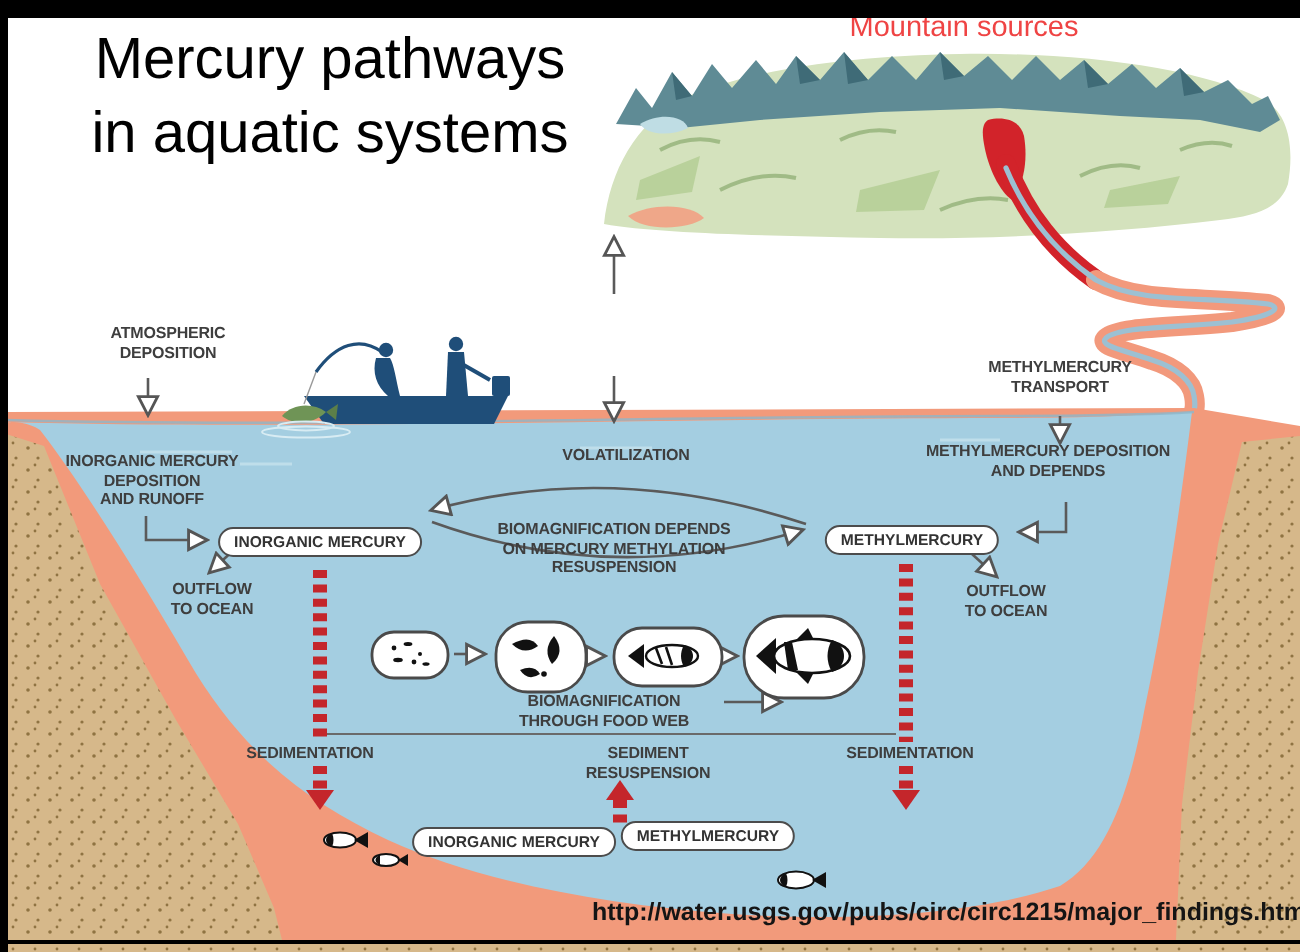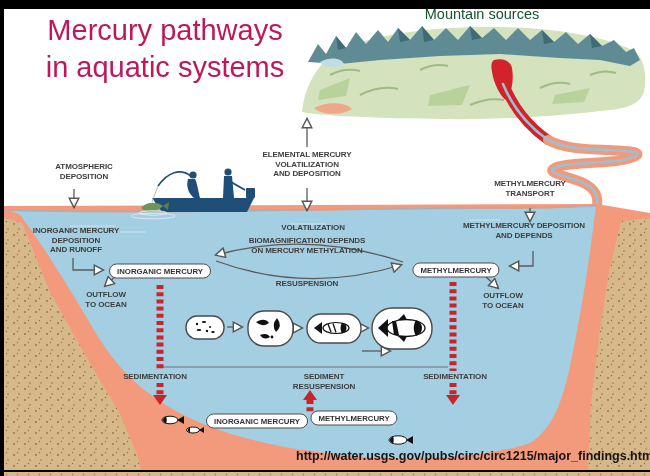--- a/index.html
+++ b/index.html
@@ -4,23 +4,23 @@
 <style>
   html,body{margin:0;padding:0;background:#fff;}
   #slide{position:relative;width:650px;height:476px;background:#fff;overflow:hidden;
          font-family:"Liberation Sans",sans-serif;}
   #scene{position:absolute;left:0;top:0;z-index:1;}
   .frame{position:absolute;background:#000;z-index:5;}
   #frame-top{left:0;top:0;width:650px;height:9px;}
   #frame-left{left:0;top:0;width:4px;height:476px;}
   #frame-bottom{left:0;top:470px;width:650px;height:2px;}
   #title{position:absolute;left:26px;top:12px;width:278px;z-index:4;
-         font-size:29px;line-height:37px;color:#be185d;text-align:center;white-space:pre-line;}
+         font-size:29px;line-height:37px;color:#000000;text-align:center;white-space:pre-line;}
   #mountain-label{position:absolute;left:482px;top:6px;transform:translateX(-50%);z-index:4;
-         font-size:14.5px;color:#14532d;white-space:nowrap;}
+         font-size:14.5px;color:#ef4444;white-space:nowrap;}
   .lbl{position:absolute;z-index:4;transform:translateX(-50%);
        font-size:8px;font-weight:700;line-height:9.5px;letter-spacing:-0.1px;
        color:#3e3e3e;text-align:center;white-space:pre-line;}
   .pill{position:absolute;z-index:4;transform:translate(-50%,-50%);
         background:#fff;border:1.4px solid #4c4c4c;border-radius:11px;
         padding:2px 7px;font-size:7.8px;font-weight:700;color:#333;white-space:nowrap;}
   #url{position:absolute;left:296px;top:449px;z-index:4;
        font-size:12.5px;font-weight:700;color:#151515;white-space:nowrap;}
 </style>
 </head>
@@ -187,42 +187,41 @@
 <div id="frame-top" class="frame"></div>
 <div id="frame-left" class="frame"></div>
 <div id="frame-bottom" class="frame"></div>
 
 <div id="title">Mercury pathways
 in aquatic systems</div>
 <div id="mountain-label">Mountain sources</div>
 
 <div class="lbl" style="left:84px;top:162px">ATMOSPHERIC
 DEPOSITION</div>
-<div class="lbl" style="left:307px;top:150px">ELEMENTAL MERCURY
-VOLATILIZATION
-AND DEPOSITION</div>
 <div class="lbl" style="left:530px;top:179px">METHYLMERCURY
 TRANSPORT</div>
 <div class="lbl" style="left:76px;top:226px">INORGANIC MERCURY
 DEPOSITION
 AND RUNOFF</div>
 <div class="lbl" style="left:524px;top:221px">METHYLMERCURY DEPOSITION
 AND DEPENDS</div>
 <div class="lbl" style="left:313px;top:223px">VOLATILIZATION</div>
-<div class="lbl" style="left:307px;top:236px">BIOMAGNIFICATION DEPENDS
+<div class="lbl" style="left:307px;top:260px">BIOMAGNIFICATION DEPENDS
 ON MERCURY METHYLATION</div>
 <div class="lbl" style="left:307px;top:279px">RESUSPENSION</div>
 <div class="lbl" style="left:106px;top:290px">OUTFLOW
 TO OCEAN</div>
 <div class="lbl" style="left:503px;top:291px">OUTFLOW
 TO OCEAN</div>
 <div class="lbl" style="left:155px;top:372px">SEDIMENTATION</div>
 <div class="lbl" style="left:455px;top:372px">SEDIMENTATION</div>
 <div class="lbl" style="left:324px;top:372px">SEDIMENT
 RESUSPENSION</div>
+<div class="lbl" style="left:302px;top:346px">BIOMAGNIFICATION
+THROUGH FOOD WEB</div>
 
 <div class="pill" style="left:160px;top:271px">INORGANIC MERCURY</div>
 <div class="pill" style="left:456px;top:270px">METHYLMERCURY</div>
 <div class="pill" style="left:257px;top:421px">INORGANIC MERCURY</div>
 <div class="pill" style="left:354px;top:418px">METHYLMERCURY</div>
 
 <div id="url">http://water.usgs.gov/pubs/circ/circ1215/major_findings.htm</div>
 
 </div>
 

